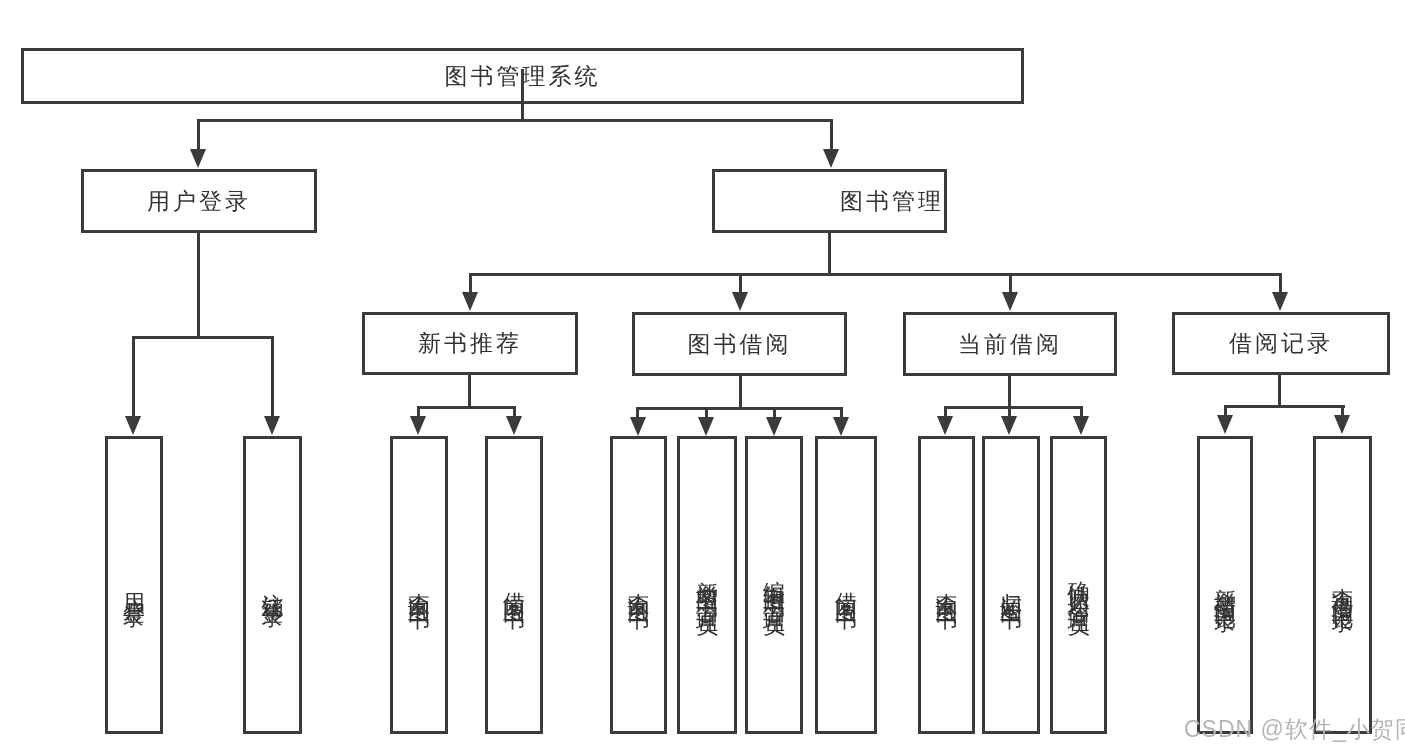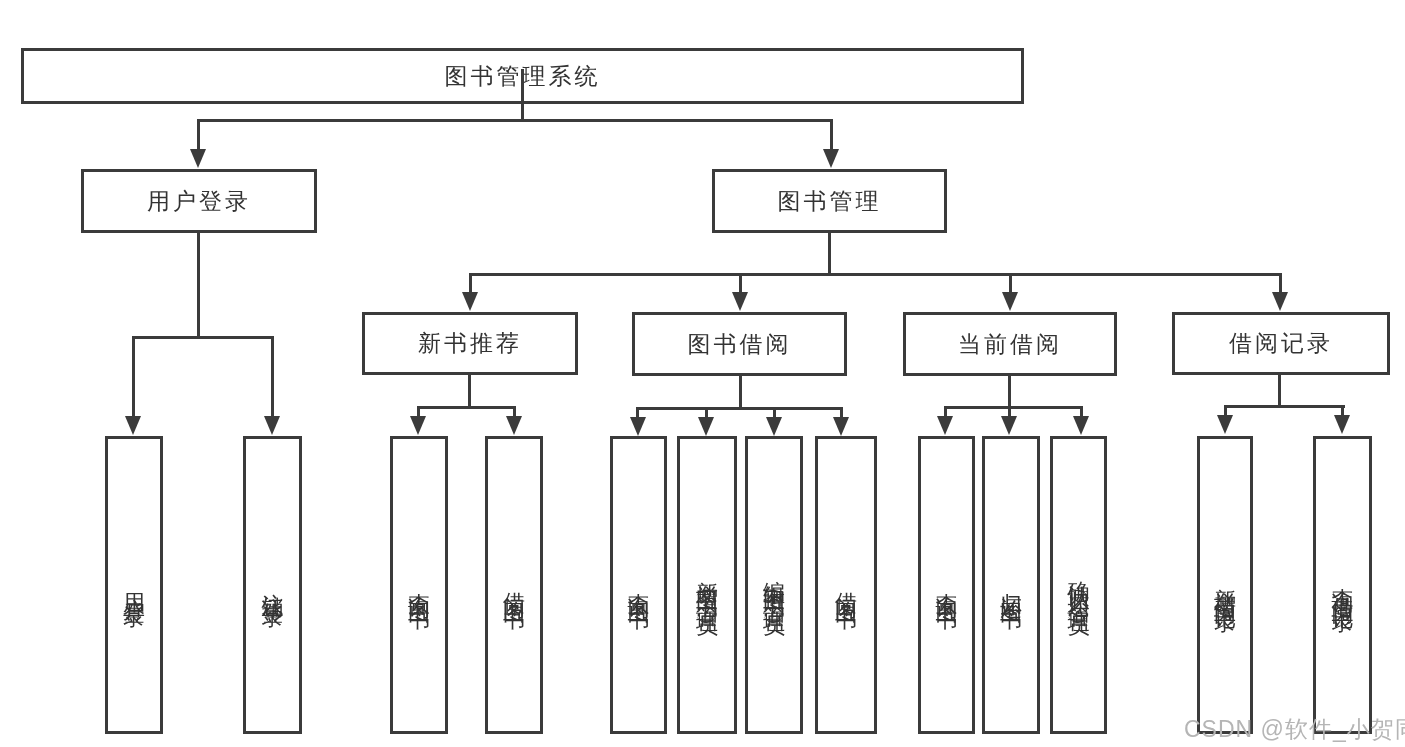--- a/index.html
+++ b/index.html
@@ -72,21 +72,21 @@
   <div class="vline" style="left:521px; top:69px;  width:3px; height:51px;"></div>
   <div class="hline" style="left:197px; top:119px; width:636px; height:3px;"></div>
   <div class="vline" style="left:197px; top:122px; width:3px; height:29px;"></div>
   <div class="arrow" style="left:190px; top:149px;"></div>
   <div class="vline" style="left:830px; top:122px; width:3px; height:29px;"></div>
   <div class="arrow" style="left:823px; top:149px;"></div>
 
   <div class="box" style="left:81px; top:169px; width:236px; height:64px;">
     <span>用户登录</span>
   </div>
-  <div class="box" style="left:712px; top:169px; width:235px; height:64px;">
+  <div class="box" style="left:712px; top:169px; width:235px; height:64px;justify-content:flex-end;">
     <span>图书管理</span>
   </div>
 
   <div class="vline" style="left:197px; top:233px; width:3px; height:104px;"></div>
   <div class="hline" style="left:132px; top:336px; width:142px; height:3px;"></div>
   <div class="vline" style="left:132px; top:339px; width:3px; height:78px;"></div>
   <div class="arrow" style="left:125px; top:416px;"></div>
   <div class="vline" style="left:271px; top:339px; width:3px; height:78px;"></div>
   <div class="arrow" style="left:264px; top:416px;"></div>
 

